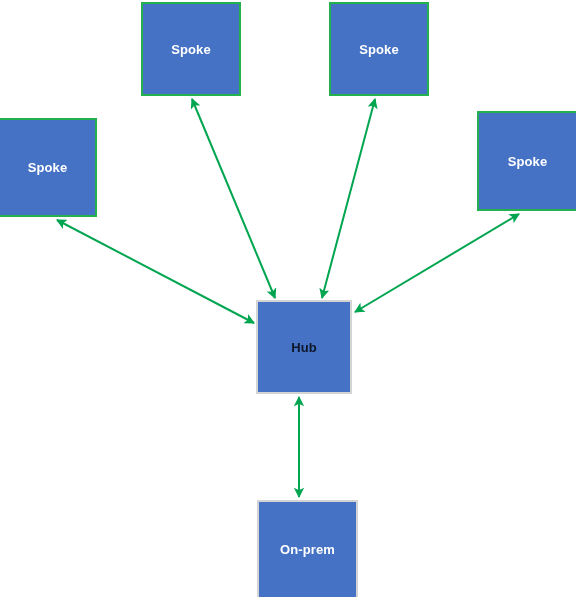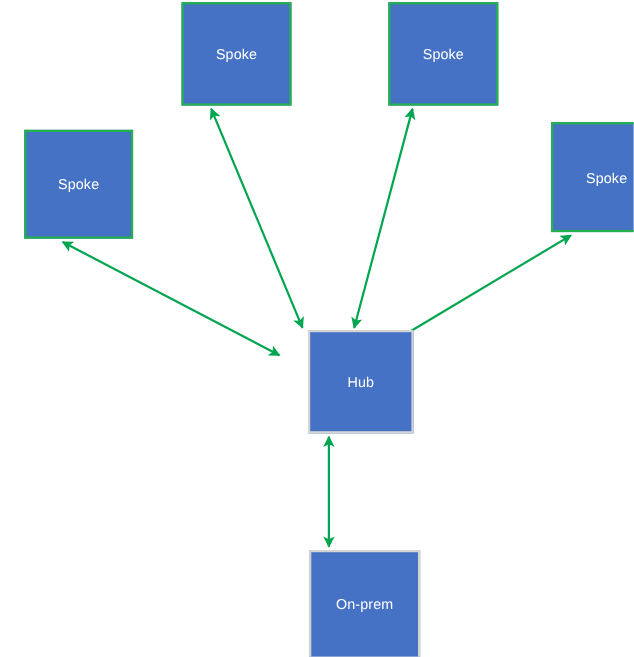--- a/index.html
+++ b/index.html
@@ -29,26 +29,25 @@
   }
   .node {
     position: absolute;
     box-sizing: border-box;
     display: flex;
     align-items: center;
     justify-content: center;
     background: #4572C4;
     color: #ffffff;
     font-size: 13px;
-    font-weight: 400;
+    font-weight: 700;
     line-height: 1;
     letter-spacing: 0.1px;
     text-align: center;
     z-index: 2;
-    margin-left: 24px;
   }
   .node-spoke {
     border: 2px solid #22B14C;
   }
   .node-core {
     border: 2px solid #D4D4D4;
   }
   .node-label {
     display: block;
     white-space: nowrap;
@@ -83,21 +82,21 @@
       </div>
       <div class="node node-spoke" style="left: 329px; top: 2px; width: 100px; height: 94px; background: rgb(69, 114, 196); border-color: rgb(34, 177, 76); color: rgb(255, 255, 255);">
         <span class="node-label">Spoke</span>
       </div>
       <div class="node node-spoke" style="left: -2px; top: 118px; width: 99px; height: 99px; background: rgb(69, 114, 196); border-color: rgb(34, 177, 76); color: rgb(255, 255, 255);">
         <span class="node-label">Spoke</span>
       </div>
       <div class="node node-spoke" style="left: 477px; top: 111px; width: 101px; height: 100px; background: rgb(69, 114, 196); border-color: rgb(34, 177, 76); color: rgb(255, 255, 255);">
         <span class="node-label">Spoke</span>
       </div>
-      <div class="node node-core" style="left: 256px; top: 300px; width: 96px; height: 94px; background: rgb(69, 114, 196); border-color: rgb(212, 212, 212); color: #ffffff;">
+      <div class="node node-core" style="left: 256px; top: 300px; width: 96px; height: 94px; background: rgb(69, 114, 196); border-color: rgb(212, 212, 212); color: #0f172a;">
         <span class="node-label">Hub</span>
       </div>
       <div class="node node-core" style="left: 257px; top: 500px; width: 101px; height: 99px; background: rgb(69, 114, 196); border-color: rgb(212, 212, 212); color: rgb(255, 255, 255);">
         <span class="node-label">On-prem</span>
       </div>
     </div>
 
 </div>
 
 </body></html>

